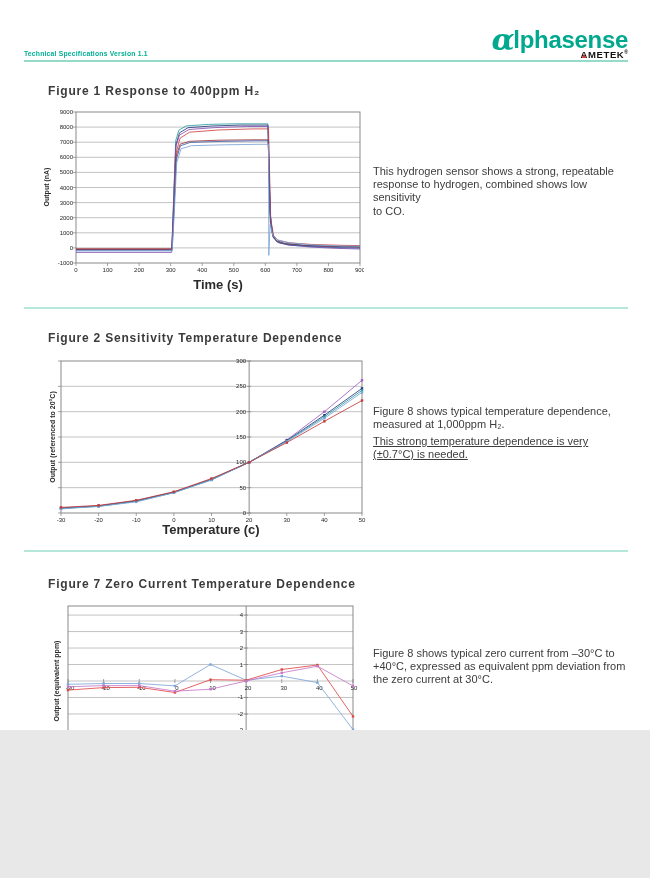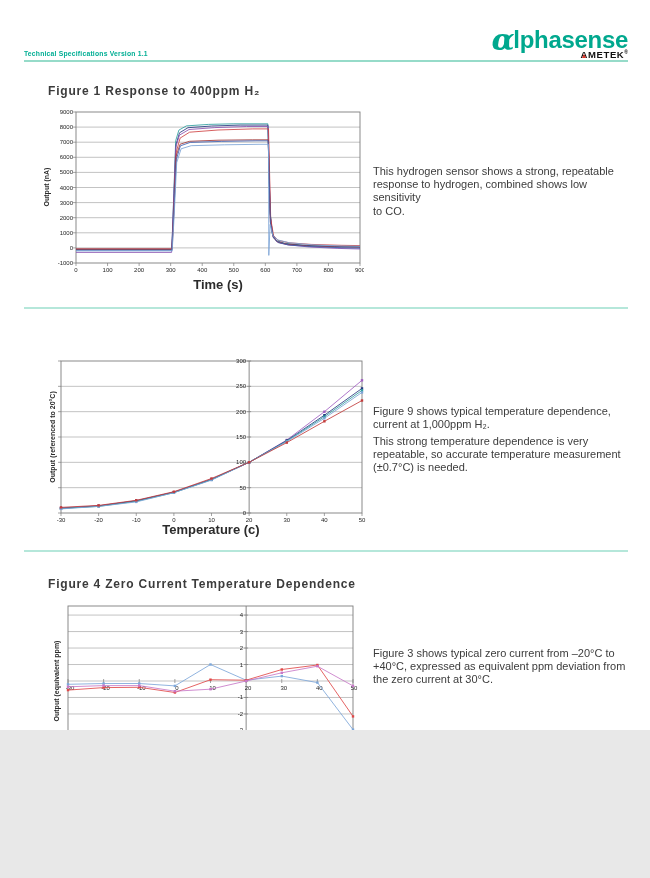--- a/index.html
+++ b/index.html
@@ -105,20 +105,21 @@
   <div class="vlabel" style="left:46px;top:187px;">Output (nA)</div>
   <div class="hlabel" style="left:218px;top:277px;">Time (s)</div>
   <div class="caption" style="top:165px;">
     <div>This hydrogen sensor shows a strong, repeatable</div>
     <div>response to hydrogen, combined shows low sensitivity</div>
     <div>to CO.</div>
   </div>
 
   <div class="sep" style="top:307px;"></div>
 
+  <div class="fig-title" style="top:331px;">Figure 2 Sensitivity Temperature Dependence</div>
   <div id="fig2-chart" class="chart" style="left:40px;top:357px;width:330px;height:168px;"><svg width="330" height="168" viewBox="0 0 330 168">
         <rect x="21" y="4" width="301" height="152" fill="#ffffff" stroke="none"></rect>
         <line x1="21" y1="130.66666666666669" x2="322" y2="130.66666666666669" stroke="#a9a9a9" stroke-width="0.7"></line>
         <line x1="21" y1="105.33333333333333" x2="322" y2="105.33333333333333" stroke="#a9a9a9" stroke-width="0.7"></line>
         <line x1="21" y1="80" x2="322" y2="80" stroke="#a9a9a9" stroke-width="0.7"></line>
         <line x1="21" y1="54.666666666666664" x2="322" y2="54.666666666666664" stroke="#a9a9a9" stroke-width="0.7"></line>
         <line x1="21" y1="29.333333333333332" x2="322" y2="29.333333333333332" stroke="#a9a9a9" stroke-width="0.7"></line>
         <rect x="21" y="4" width="301" height="152" fill="none" stroke="#7d7d7d" stroke-width="0.9"></rect>
         <line x1="209.125" y1="4" x2="209.125" y2="156" stroke="#7d7d7d" stroke-width="0.9"></line>
         <line x1="207.125" y1="156" x2="211.125" y2="156" stroke="#7d7d7d" stroke-width="0.7"></line>
@@ -207,32 +208,31 @@
         <rect x="132.7" y="133.5" width="2.4" height="2.4" fill="#c23b3b"></rect>
         <rect x="170.3" y="120.3" width="2.4" height="2.4" fill="#c23b3b"></rect>
         <rect x="207.9" y="104.1" width="2.4" height="2.4" fill="#c23b3b"></rect>
         <rect x="245.6" y="84.4" width="2.4" height="2.4" fill="#c23b3b"></rect>
         <rect x="283.2" y="63.1" width="2.4" height="2.4" fill="#c23b3b"></rect>
         <rect x="320.8" y="42.3" width="2.4" height="2.4" fill="#c23b3b"></rect>
       </svg></div>
   <div class="vlabel" style="left:52px;top:437px;">Output (referenced to 20°C)</div>
   <div class="hlabel" style="left:211px;top:522px;">Temperature (c)</div>
   <div class="caption" style="top:405px;">
-    <div>Figure 9 shows typical temperature dependence,</div>
-    <div>current at 1,000ppm H₂.</div>
+    <div>Figure 8 shows typical temperature dependence,</div>
+    <div>measured at 1,000ppm H₂.</div>
   </div>
-  <div class="caption" style="top:435px;">
+  <div class="caption" style="top:435px;text-decoration:underline;">
     <div>This strong temperature dependence is very</div>
-    <div>repeatable, so accurate temperature measurement</div>
     <div>(±0.7°C) is needed.</div>
   </div>
 
   <div class="sep" style="top:550px;"></div>
 
-  <div class="fig-title" style="top:577px;">Figure 4 Zero Current Temperature Dependence</div>
+  <div class="fig-title" style="top:577px;">Figure 7 Zero Current Temperature Dependence</div>
   <div id="fig3-chart" class="chart" style="left:48px;top:602px;width:312px;height:158px;"><svg width="312" height="158" viewBox="0 0 312 158">
         <rect x="20" y="4" width="285" height="150" fill="#ffffff" stroke="none"></rect>
         <line x1="20" y1="144.93406593406596" x2="305" y2="144.93406593406596" stroke="#a9a9a9" stroke-width="0.7"></line>
         <line x1="20" y1="128.45054945054946" x2="305" y2="128.45054945054946" stroke="#a9a9a9" stroke-width="0.7"></line>
         <line x1="20" y1="111.96703296703296" x2="305" y2="111.96703296703296" stroke="#a9a9a9" stroke-width="0.7"></line>
         <line x1="20" y1="95.4835164835165" x2="305" y2="95.4835164835165" stroke="#a9a9a9" stroke-width="0.7"></line>
         <line x1="20" y1="79" x2="305" y2="79" stroke="#a9a9a9" stroke-width="0.7"></line>
         <line x1="20" y1="62.51648351648352" x2="305" y2="62.51648351648352" stroke="#a9a9a9" stroke-width="0.7"></line>
         <line x1="20" y1="46.032967032967036" x2="305" y2="46.032967032967036" stroke="#a9a9a9" stroke-width="0.7"></line>
         <line x1="20" y1="29.549450549450547" x2="305" y2="29.549450549450547" stroke="#a9a9a9" stroke-width="0.7"></line>
@@ -301,20 +301,20 @@
         <rect x="125.7" y="88.0" width="2.4" height="2.4" fill="#c878c8"></rect>
         <rect x="161.3" y="86.0" width="2.4" height="2.4" fill="#c878c8"></rect>
         <rect x="196.9" y="77.8" width="2.4" height="2.4" fill="#c878c8"></rect>
         <rect x="232.6" y="69.6" width="2.4" height="2.4" fill="#c878c8"></rect>
         <rect x="268.2" y="63.0" width="2.4" height="2.4" fill="#c878c8"></rect>
         <rect x="303.8" y="82.7" width="2.4" height="2.4" fill="#c878c8"></rect>
       </svg></div>
   <div class="vlabel" style="left:56px;top:681px;">Output (equivalent ppm)</div>
   <div class="hlabel" style="left:210px;top:764px;">Temperature (c)</div>
   <div class="caption" style="top:647px;">
-    <div>Figure 3 shows typical zero current from –20°C to</div>
+    <div>Figure 8 shows typical zero current from –30°C to</div>
     <div>+40°C, expressed as equivalent ppm deviation from</div>
     <div>the zero current at 30°C.</div>
   </div>
 
   <div class="sep" style="top:869px;"></div>
 
 </div>
 
 </body></html>

